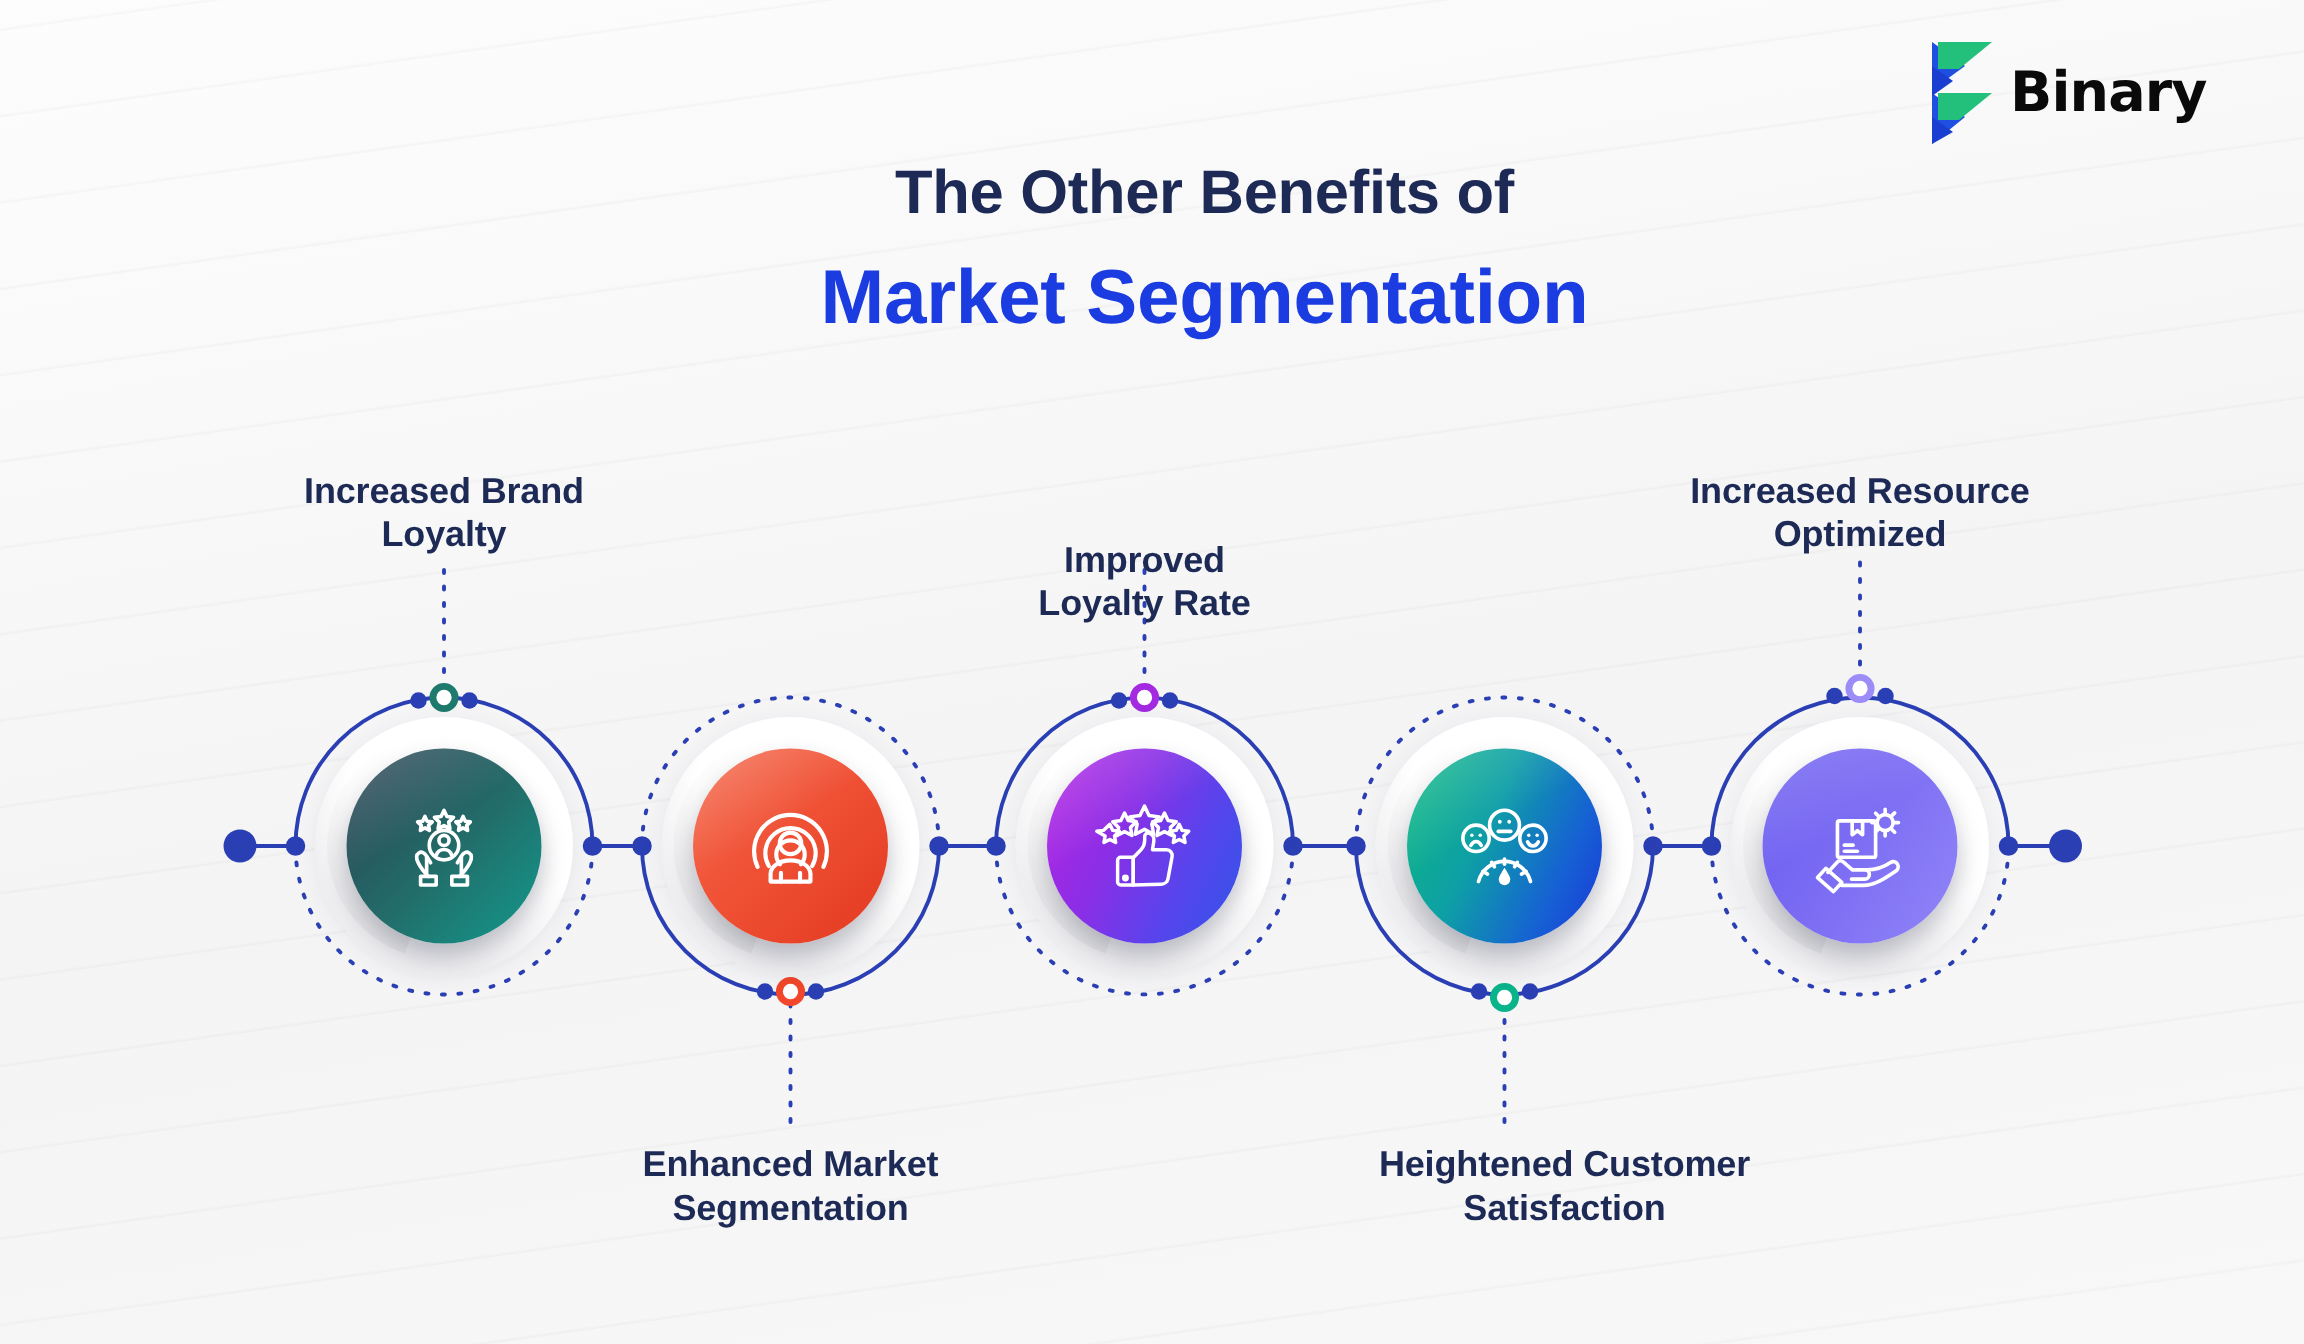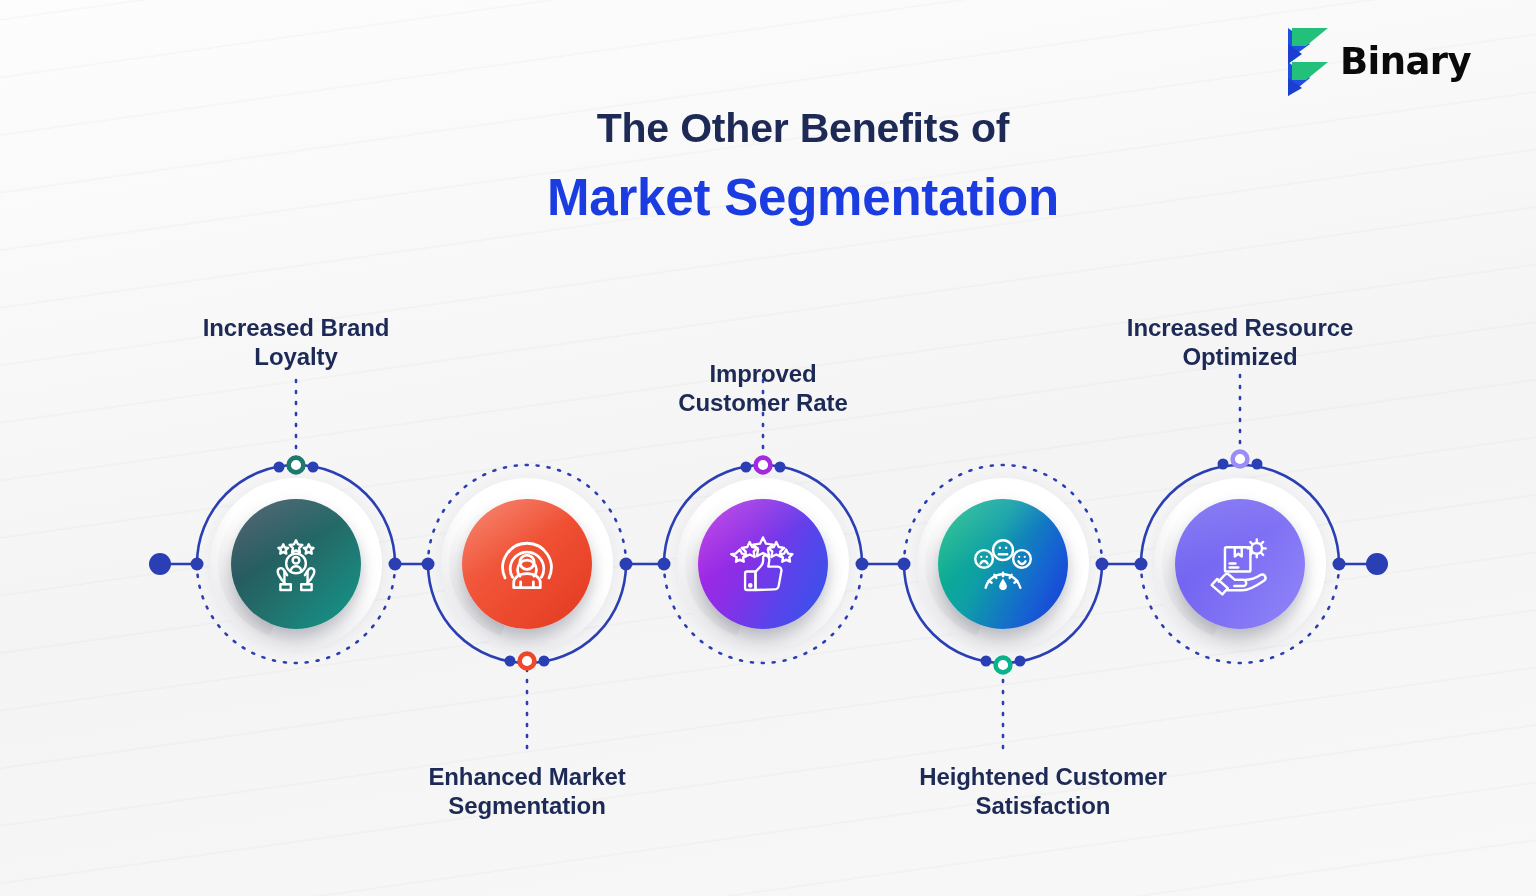--- a/index.html
+++ b/index.html
@@ -238,21 +238,21 @@
         <path d="M10 19.5l1.7 3.5 3.8.5-2.8 2.7.7 3.8-3.4-1.8-3.4 1.8.7-3.8L2.5 23.5l3.8-.5z" transform="translate(2,0)"></path>
         <path d="M54 19.5l1.7 3.5 3.8.5-2.8 2.7.7 3.8-3.4-1.8-3.4 1.8.7-3.8-2.8-2.7 3.8-.5z" transform="translate(-2,0)"></path>
         <path d="M25.5 54.5V38.8l4.6-4.8c1.3-1.4 2-3.2 2-5.1v-2.3c0-1.4 1.2-2.4 2.5-2 1.9.6 3.1 2.5 2.8 4.5l-.8 5.1h8.1c2.1 0 3.6 1.9 3.2 3.9l-2.3 12.6c-.3 1.9-2 3.3-3.9 3.3z"></path>
         <path d="M25.5 38.5h-7.2c-1 0-1.8.8-1.8 1.8v12.4c0 1 .8 1.8 1.8 1.8h7.2z"></path>
         <circle cx="21" cy="50.5" r="1"></circle>
       </svg>
     </div>
   </div>
   <div class="label" style="left:613px;top:313px;margin-top:46px;">
     <span>Improved</span><br>
-    <span>Customer Rate</span>
+    <span>Loyalty Rate</span>
   </div>
 
   <div class="node" style="left:898px;top:459px;">
     <div class="halo"></div>
     <div class="disc" style="background:linear-gradient(115deg,#0cba7e 0%,#0e9fa6 40%,#1660d4 75%,#1a36d8 100%);">
       <svg viewBox="0 0 64 64" fill="none" stroke="#ffffff" stroke-width="2.1" stroke-linecap="round" stroke-linejoin="round">
         <circle cx="32" cy="20" r="8.6"></circle>
         <circle cx="29.3" cy="18" r="1.1" fill="#fff" stroke="none"></circle>
         <circle cx="34.7" cy="18" r="1.1" fill="#fff" stroke="none"></circle>
         <path d="M28.4 23.6h7.2"></path>

